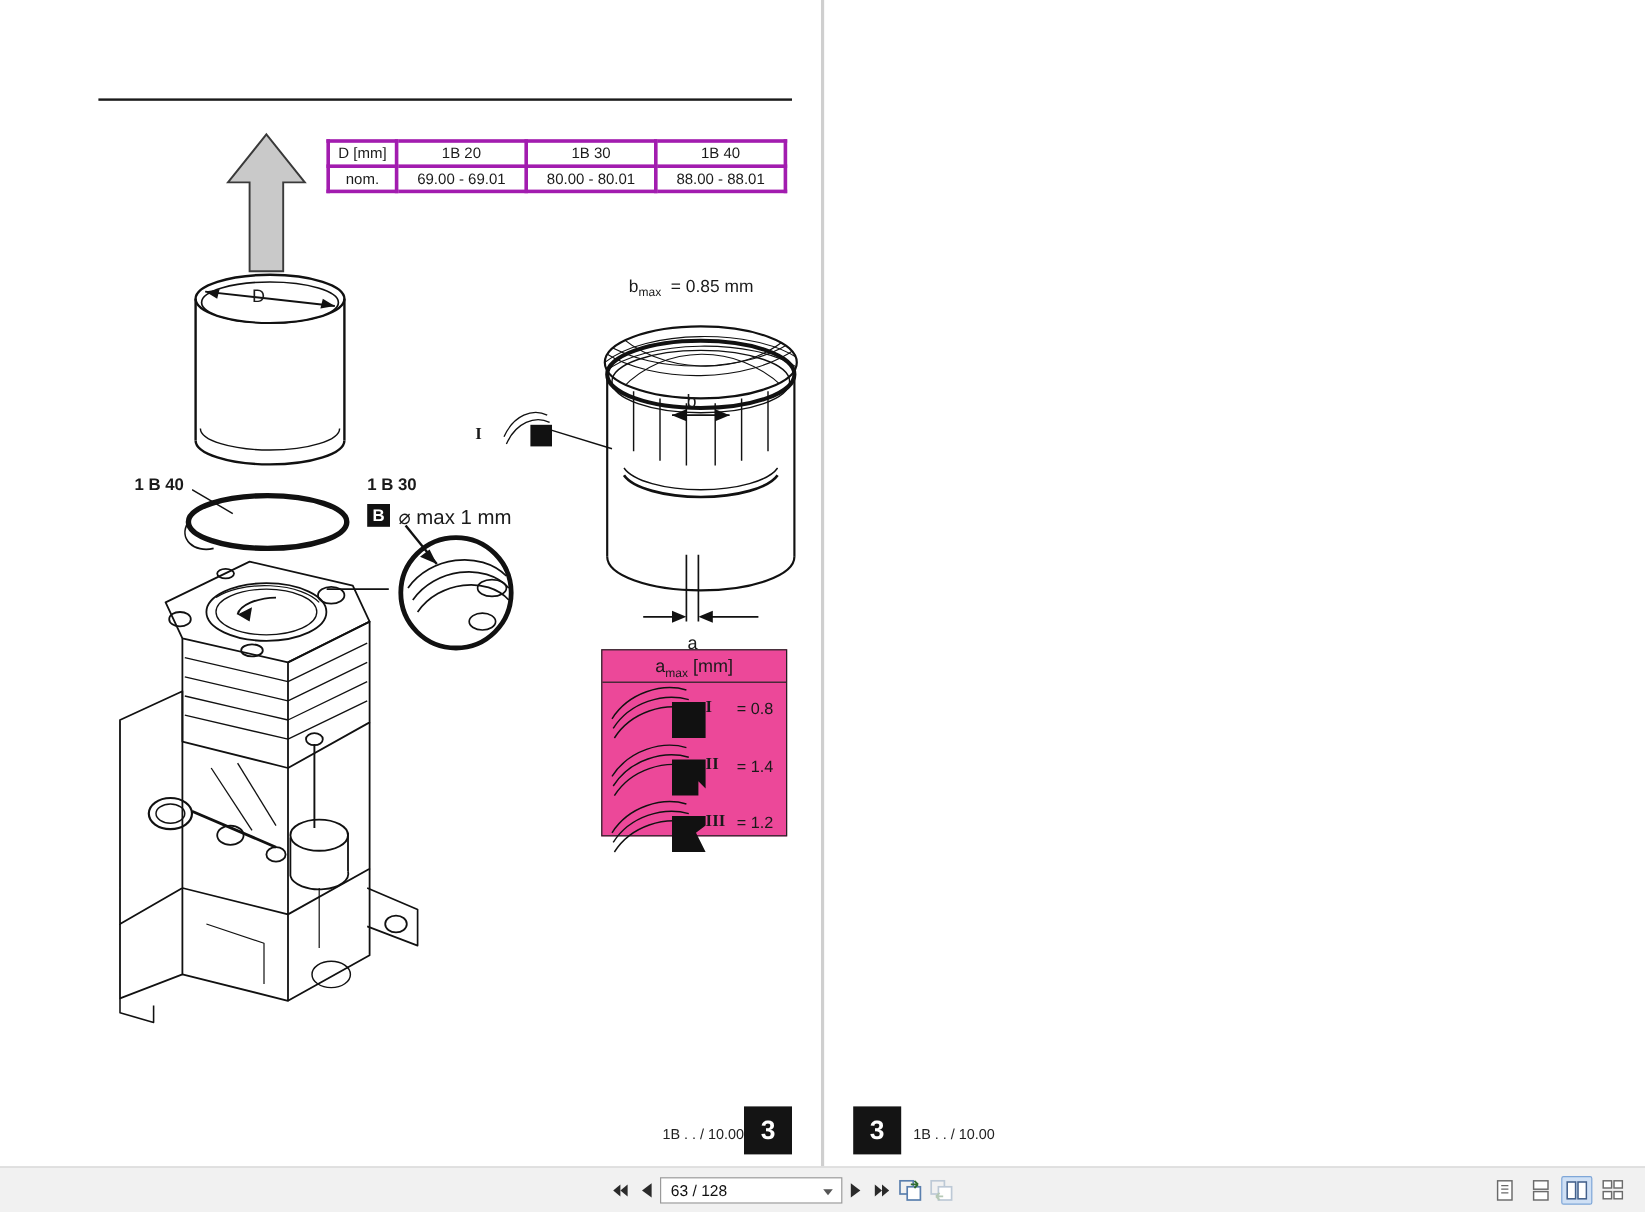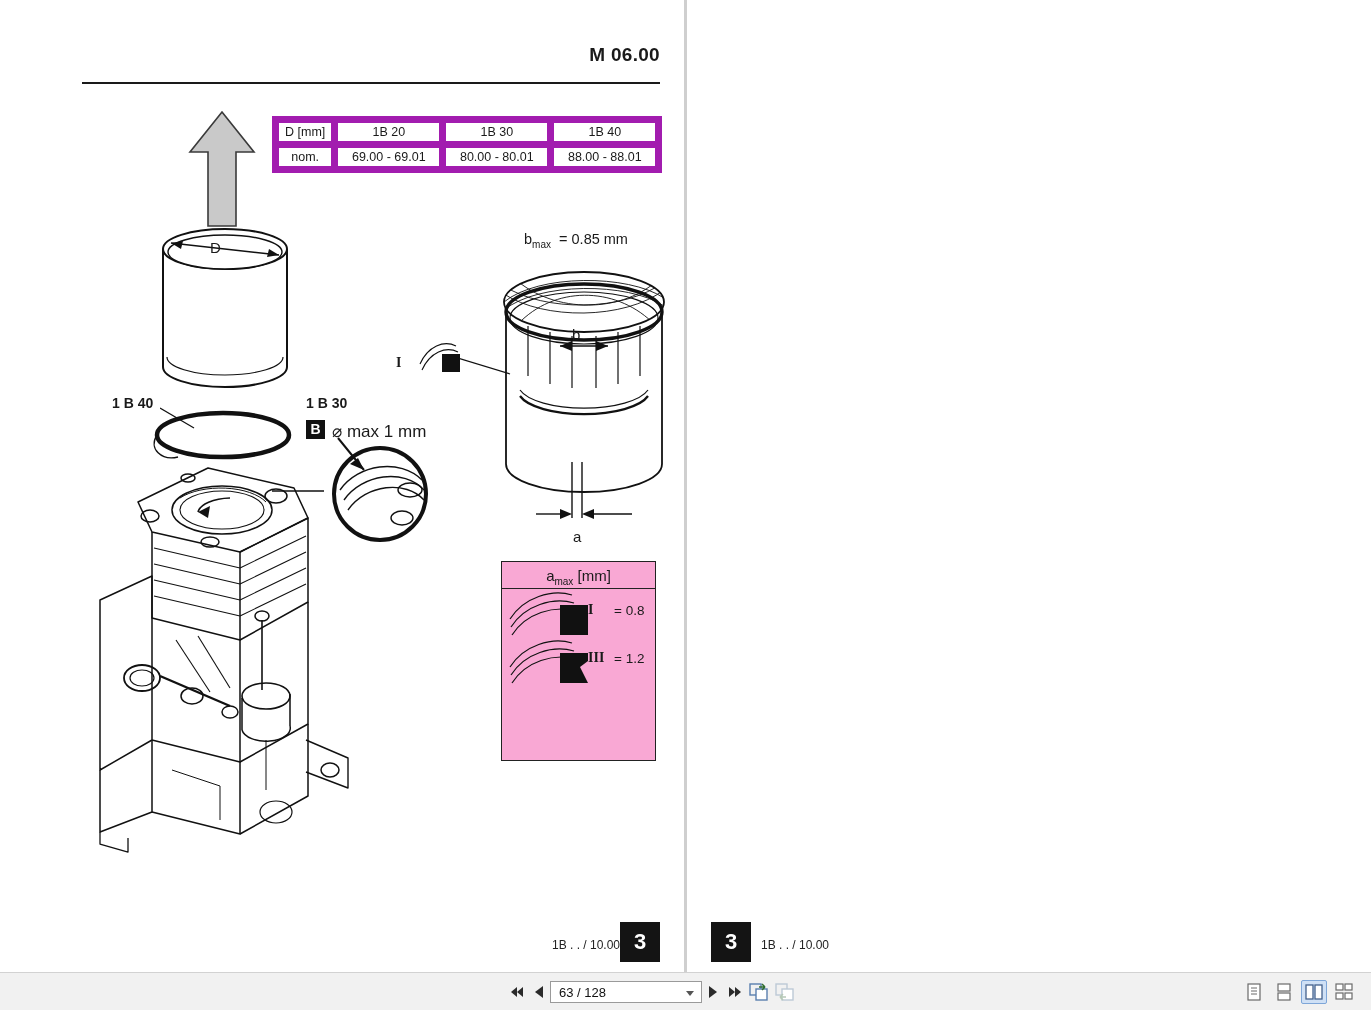--- a/index.html
+++ b/index.html
@@ -24,42 +24,42 @@
   
   .l-header {
     position: absolute; left: 82px; top: 44px; width: 578px;
     text-align: right; font-size: 19px; font-weight: bold; letter-spacing: .3px;
   }
   .l-rule { position: absolute; left: 82px; top: 82px; width: 578px; height: 2px; background: #1a1a1a; }
 
   
   .d-table { position: absolute; left: 272px; top: 116px; border-collapse: collapse; }
   .d-table td {
-    border: 7px solid #a21caf; font-size: 12.5px; text-align: center;
+    border: 3px solid #a21caf; font-size: 12.5px; text-align: center;
     padding: 2px 6px; height: 19px; background: #fff; white-space: nowrap;
   }
   .d-table .hdr { font-weight: normal; }
   .d-table .c0 { width: 57px; }
   .d-table .cx { width: 108px; }
 
   
   .bmax-label { position: absolute; left: 524px; top: 231px; font-size: 14.5px; white-space: nowrap; }
   .bmax-label sub { font-size: 10px; }
 
   
   .lbl { position: absolute; font-size: 14px; font-weight: bold; white-space: nowrap; }
   .lbl-plain { position: absolute; font-size: 17px; white-space: nowrap; font-weight: normal; }
   .tag-b {
     position: absolute; width: 19px; height: 19px; background: #111; color: #fff;
     font-size: 14px; font-weight: bold; text-align: center; line-height: 19px;
   }
 
   
-  .amax-box { position: absolute; left: 501px; top: 561px; width: 155px; height: 200px;
-              border: 1.5px solid #222; background: #f9a8d4; }
+  .amax-box { position: absolute; left: 501px; top: 541px; width: 155px; height: 156px;
+              border: 1.5px solid #222; background: #ec4899; }
   .amax-head { height: 27px; border-bottom: 1.5px solid #222; text-align: center;
                font-size: 15px; line-height: 27px; }
   .amax-head sub { font-size: 10px; }
   .amax-rows { position: relative; height: 143px; }
   .amax-row { position: relative; height: 47.5px; }
   .amax-glyph { position: absolute; left: 6px; top: 0; width: 96px; height: 47px; }
   .amax-rn { position: absolute; left: 86px; top: 13px; font-size: 14px; font-weight: bold;
              font-family: "Liberation Serif", serif; }
   .amax-rv { position: absolute; left: 112px; top: 14px; font-size: 13.5px; }
 
@@ -92,21 +92,20 @@
 </head>
 <body>
 
 <div id="viewer">
 
   <div class="spread">
     <div class="gutter"></div>
 
     <div class="page page-left">
 
-      <div class="l-header">M 06.00</div>
       <div class="l-rule"></div>
 
       <table class="d-table">
         <tbody>
             <tr>
           <td class="c0 hdr">D [mm]</td>
           <td class="cx hdr">1B 20</td>
           <td class="cx hdr">1B 30</td>
           <td class="cx hdr">1B 40</td>
         </tr>
@@ -310,20 +309,32 @@
             <div class="amax-rn">I</div>
             <div class="amax-rv">= 0.8</div>
           </div>
           <div class="amax-row">
             <svg class="amax-glyph" viewBox="0 0 96 47">
               <g fill="none" stroke="#111" stroke-width="1.2">
                 <path d="M2 30 C 16 8, 44 0, 64 6"></path>
                 <path d="M3 38 C 17 16, 45 8, 66 14"></path>
                 <path d="M4 46 C 18 24, 46 16, 68 22"></path>
               </g>
+              <path d="M52 16 L80 16 L80 40 L74 34 L74 46 L52 46 Z" fill="#111"></path>
+            </svg>
+            <div class="amax-rn">II</div>
+            <div class="amax-rv">= 1.4</div>
+          </div>
+          <div class="amax-row">
+            <svg class="amax-glyph" viewBox="0 0 96 47">
+              <g fill="none" stroke="#111" stroke-width="1.2">
+                <path d="M2 30 C 16 8, 44 0, 64 6"></path>
+                <path d="M3 38 C 17 16, 45 8, 66 14"></path>
+                <path d="M4 46 C 18 24, 46 16, 68 22"></path>
+              </g>
               <path d="M52 16 L80 16 L80 24 L72 30 L80 46 L52 46 Z" fill="#111"></path>
             </svg>
             <div class="amax-rn">III</div>
             <div class="amax-rv">= 1.2</div>
           </div>
         </div>
       </div>
 
       <div class="footer-code" style="left:552px; top:938px;">1B . . / 10.00</div>
       <div class="footer-num" style="left:620px; top:922px;">3</div>

